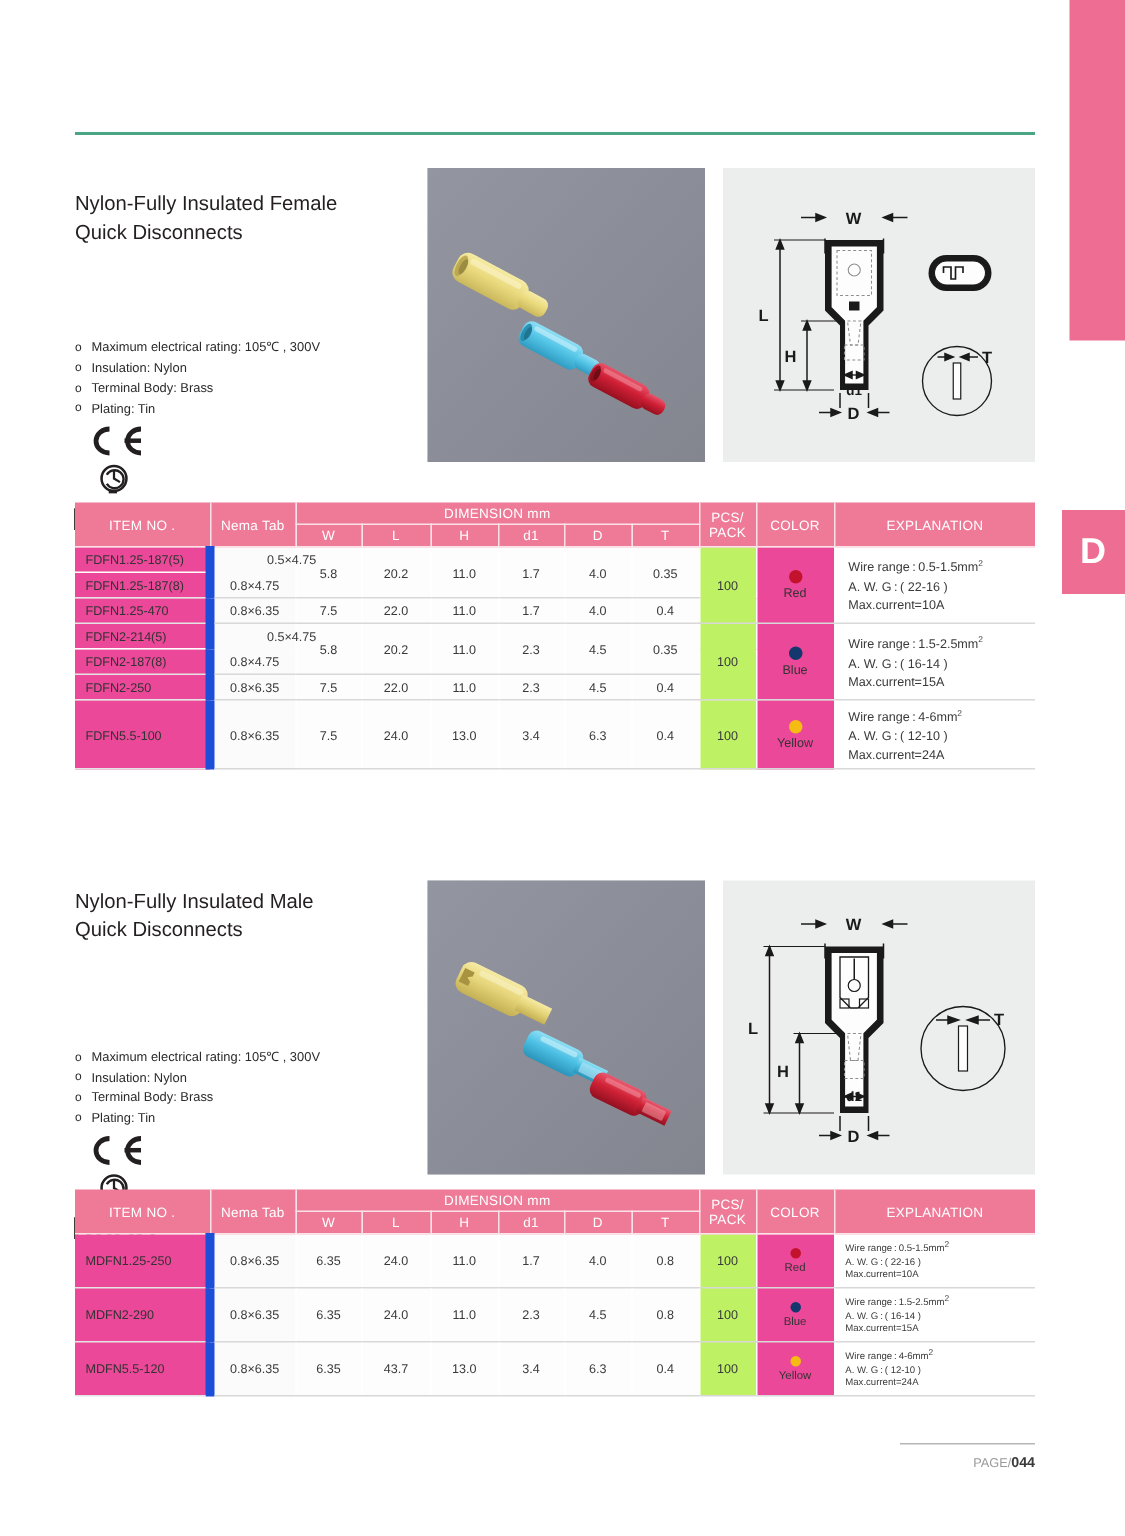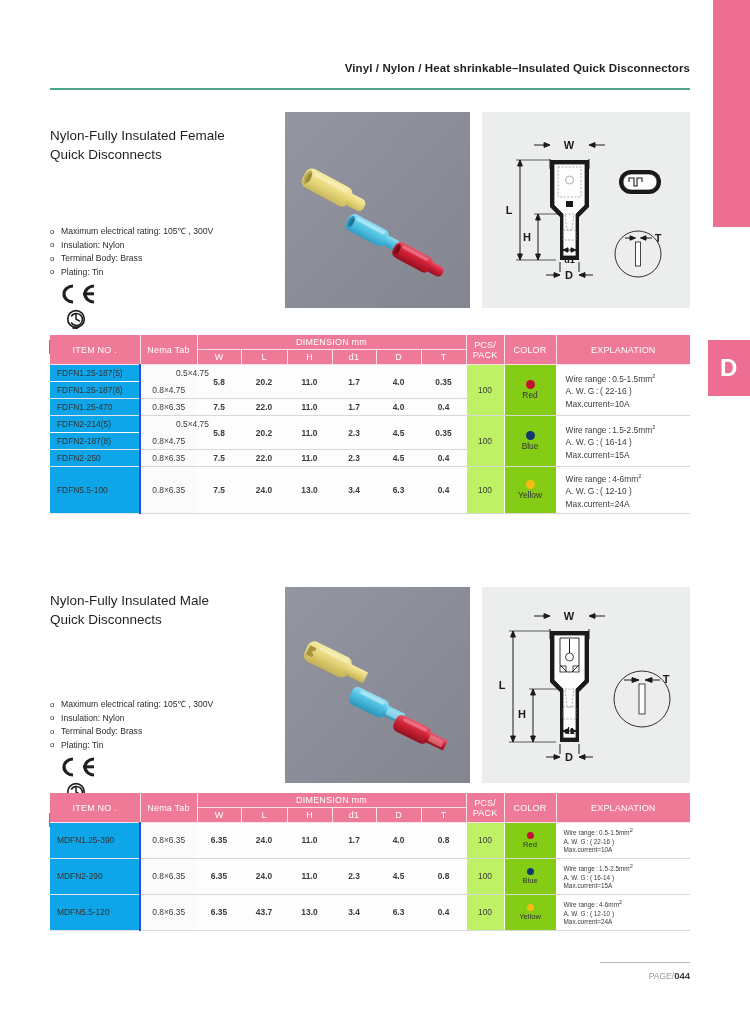--- a/index.html
+++ b/index.html
@@ -96,31 +96,31 @@
   table.spec th.last { border-right: none; }
   table.spec td {
     border-bottom: 1px solid #d8d8d8;
     border-right: 1px solid #ffffff;
     text-align: center;
     padding: 3px 2px;
     background: #f4f4f4;
     vertical-align: middle;
   }
   table.spec td.item {
-    background: #0ea5e9;
+    background: #ec4899;
     text-align: left;
     padding-left: 7px;
     color: #333;
-    border-right: 2px solid #1d4ed8;
+    border-right: 6px solid #1d4ed8;
     border-bottom: 1px solid #e4e4e4;
   }
   table.spec td.nema { background: #fbfbfb; }
-  table.spec td.white { background: #fdfdfd; font-weight: bold; }
+  table.spec td.white { background: #fdfdfd; }
   table.spec td.pack  { background: #bef264; }
-  table.spec td.color { background: #84cc16; }
+  table.spec td.color { background: #ec4899; }
   table.spec td.expl {
     background: #ffffff; text-align: left; padding-left: 9px;
     line-height: 12.5px; border-right: none;
   }
   table.spec td.expl.small { font-size: 6.4px; line-height: 8.6px; padding-left: 7px; }
   table.spec tr.inner td.item { border-bottom: 1px solid #ffffff; }
   table.spec td.nb { border-bottom: none; padding-left: 35px; }
 
   .dot { width: 9px; height: 9px; border-radius: 50%; margin: 0 auto 1px; }
   .dot.sm { width: 7px; height: 7px; }
@@ -140,21 +140,20 @@
   .footer b { color: #3a3a3a; font-size: 9.5px; margin-top: 40px; }
 </style>
 </head>
 <body>
 
 <div class="page">
 
   <div class="edge-bar"></div>
   <div class="edge-letter">D</div>
 
-  <div class="top-title">Vinyl / Nylon / Heat shrinkable–Insulated Quick Disconnectors</div>
   <div class="green-rule"></div>
 
   <div class="section">
 
     <div class="sec-title" style="top:126px">
       <span>Nylon-Fully Insulated Female</span><br>
       <span>Quick Disconnects</span>
     </div>
 
     <ul class="spec-list" style="top:225px">
@@ -603,21 +602,21 @@
           <th>W</th>
           <th>L</th>
           <th>H</th>
           <th>d1</th>
           <th>D</th>
           <th>T</th>
         </tr>
       </thead>
       <tbody>
         <tr style="height:28px">
-          <td class="item">MDFN1.25-390</td>
+          <td class="item">MDFN1.25-250</td>
           <td class="nema">0.8×6.35</td>
           <td class="white">6.35</td>
           <td class="white">24.0</td>
           <td class="white">11.0</td>
           <td class="white">1.7</td>
           <td class="white">4.0</td>
           <td class="white">0.8</td>
           <td class="pack">100</td>
           <td class="color">
             <div class="dot sm" style="background: rgb(195, 18, 43);"></div>

